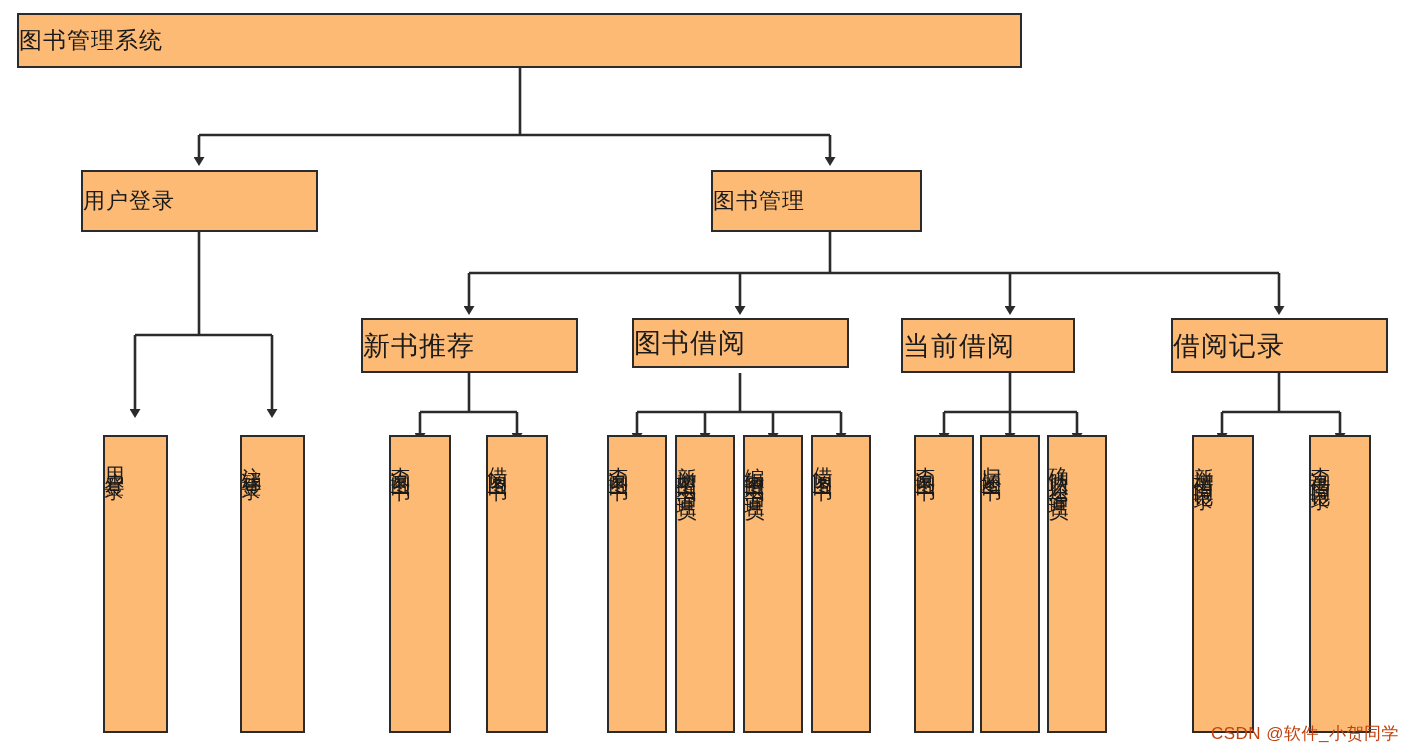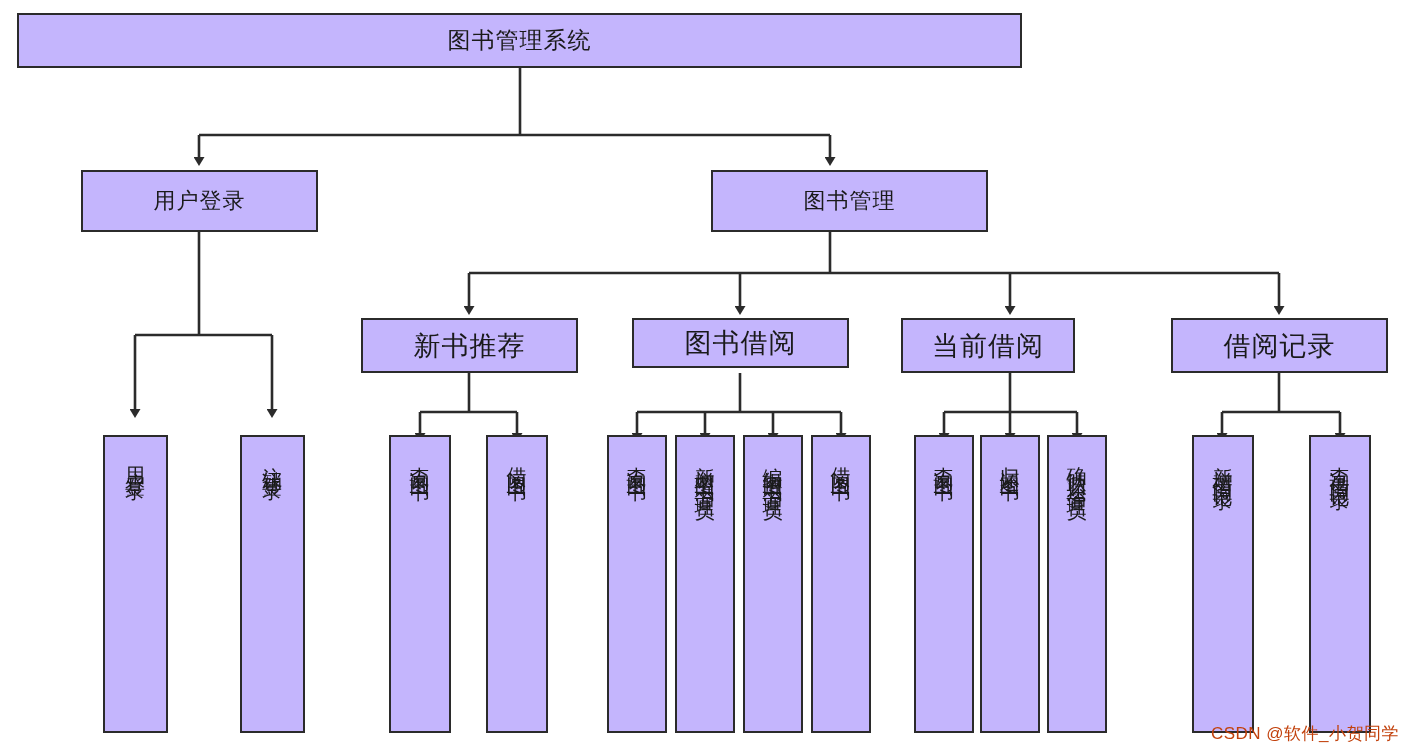--- a/index.html
+++ b/index.html
@@ -16,25 +16,24 @@
   }
   #wires{
     position:absolute;
     left:0;top:0;
     width:1405px;height:747px;
     pointer-events:none;
   }
   .node{
     position:absolute;
     box-sizing:border-box;
-    background:#c4b5fd;
+    background:#fdba74;
     border:2.5px solid #2b2b2b;
     display:flex;
     align-items:center;
-    justify-content:center;
     text-align:center;
     z-index:2;
     font-family:Liberation Serif, serif;
   }
   .node.root{
     font-size:23px;
     letter-spacing:1px;
   }
   .node.lvl2{
     font-size:22px;
@@ -123,21 +122,21 @@
     </g>
   </svg>
 
   <div class="node root" style="left:17px;top:13px;width:1005px;height:55px;">
     <span>图书管理系统</span>
   </div>
 
   <div class="node lvl2" style="left:81px;top:170px;width:237px;height:62px;">
     <span>用户登录</span>
   </div>
-  <div class="node lvl2" style="left:711px;top:170px;width:277px;height:62px;">
+  <div class="node lvl2" style="left:711px;top:170px;width:211px;height:62px;">
     <span>图书管理</span>
   </div>
 
   <div class="node lvl3" style="left:361px;top:318px;width:217px;height:55px;">
     <span>新书推荐</span>
   </div>
   <div class="node lvl3" style="left:632px;top:318px;width:217px;height:50px;">
     <span>图书借阅</span>
   </div>
   <div class="node lvl3" style="left:901px;top:318px;width:174px;height:55px;">

